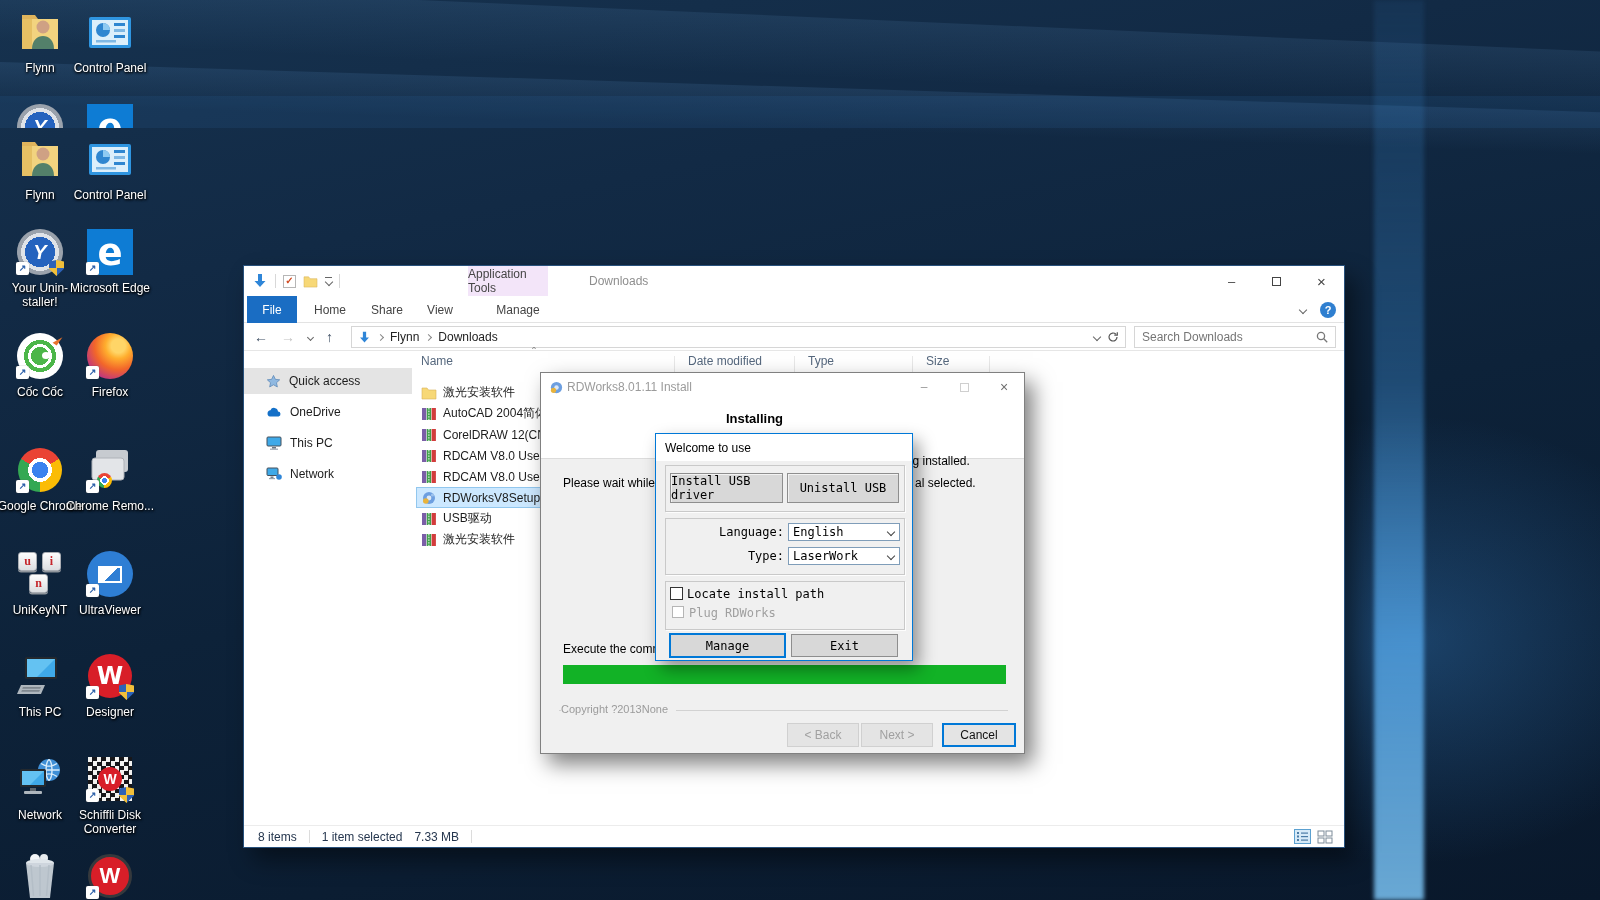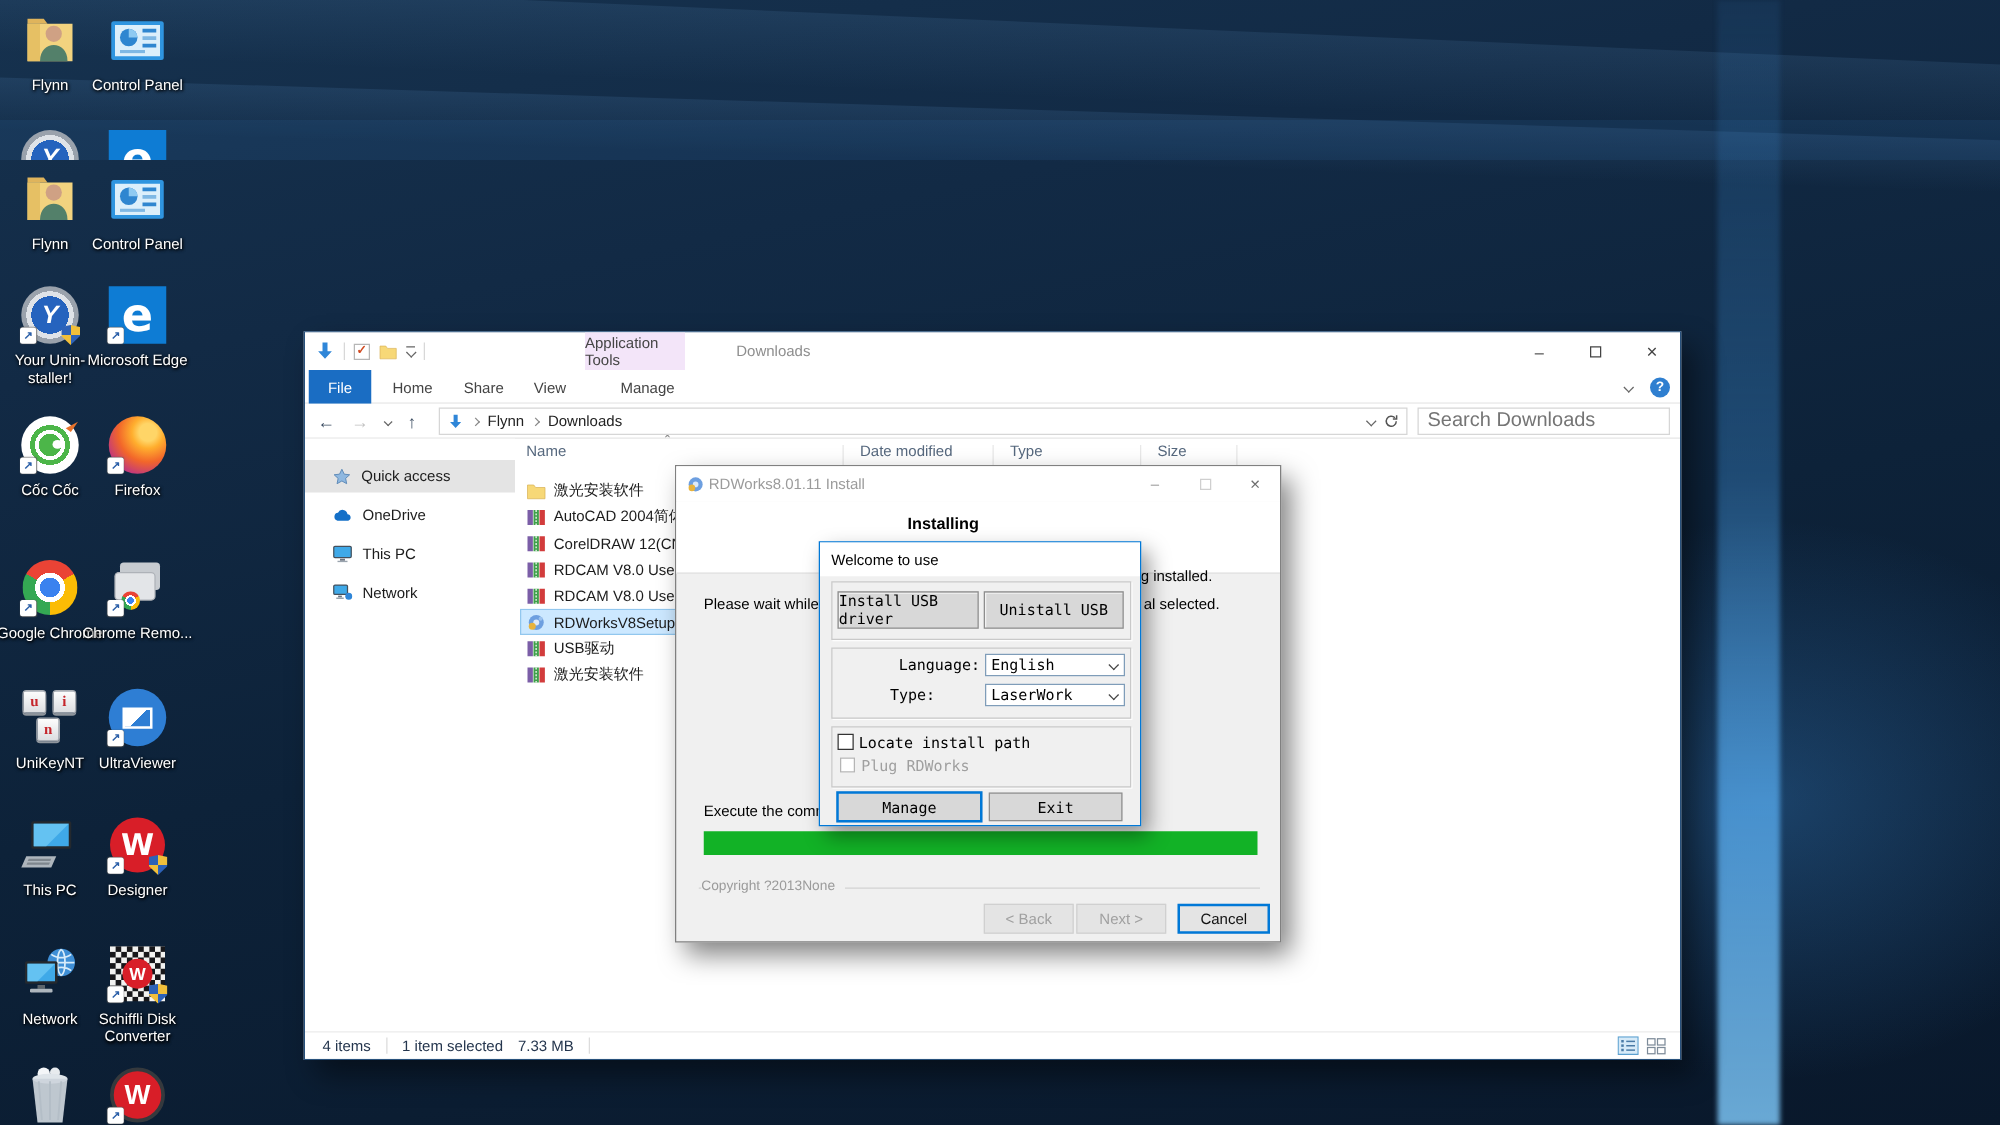--- a/index.html
+++ b/index.html
@@ -76,21 +76,21 @@
 .ribright{position:absolute;right:8px;top:36px;display:flex;align-items:center;gap:14px}
 .helpc{width:16px;height:16px;border-radius:50%;background:#2f7fd0;color:#fff;font-weight:bold;font-size:11px;
  display:flex;align-items:center;justify-content:center}
 .abar{position:absolute;left:0;top:57px;width:100%;height:28px;background:#fff;border-bottom:1px solid #e6e6e6}
 .navics{position:absolute;left:10px;top:0;height:28px;display:flex;align-items:center;gap:13px;font-size:14px}
 .addr{position:absolute;left:107px;top:3px;width:775px;height:22px;border:1px solid #d6d6d6;background:#fff;
  display:flex;align-items:center;padding:0 6px;gap:7px}
 .addr .sp{flex:1}
 .srch{position:absolute;left:890px;top:3px;width:202px;height:22px;border:1px solid #d6d6d6;background:#fff;
  display:flex;align-items:center;padding:0 7px}
-.srch input{flex:1;border:none;outline:none;font-size:16px;color:#0369a1;font-family:"Liberation Sans",sans-serif;background:transparent}
+.srch input{flex:1;border:none;outline:none;font-size:12px;color:#0369a1;font-family:"Liberation Sans",sans-serif;background:transparent}
 .side{position:absolute;left:0;top:85px;width:168px;height:476px;background:#fff}
 .sitem{position:absolute;left:0;width:168px;height:26px;display:flex;align-items:center;gap:8px;padding-left:22px;color:#1c1c1c}
 .sitem.sel{background:#e4e4e4}
 .fhdr{position:absolute;top:88px;color:#56687e}
 .fsep{position:absolute;top:90px;width:1px;height:18px;background:#e8e8e8}
 .sort{position:absolute;left:288px;top:80px;color:#888;font-size:12px}
 .frow{position:absolute;left:172px;width:570px;height:21px;display:flex;align-items:center;gap:6px;padding-left:5px;color:#1c1c1c}
 .frow.sel{background:#cce8ff;box-shadow:inset 0 0 0 1px #92c7ee}
 .fic{width:16px;height:16px;flex:none}
 .sbar{position:absolute;left:0;bottom:0;width:100%;height:22px;background:#fff;border-top:1px solid #ececec;
@@ -544,21 +544,21 @@
       <svg class="fic" viewBox="0 0 16 16">
           <rect x="1" y="2" width="4.3" height="12" fill="#7b5ea7"></rect>
           <rect x="5.8" y="2" width="4.3" height="12" fill="#3fa04a"></rect>
           <rect x="10.6" y="2" width="4.3" height="12" fill="#d23c3c"></rect>
           <line x1="7.9" y1="2" x2="7.9" y2="14" stroke="#fff" stroke-width="1" stroke-dasharray="1.5,1.2"></line>
         </svg>
       <span>激光安装软件</span>
     </div>
 
     <div class="sbar">
-      <span>4 items</span>
+      <span>8 items</span>
       <span class="ssep"></span>
       <span>1 item selected</span>
       <span>7.33 MB</span>
       <span class="ssep"></span>
     </div>
     <div class="sbics">
       <svg width="17" height="15" viewBox="0 0 17 15">
           <rect x="0.5" y="0.5" width="16" height="14" fill="#d6eaf8" stroke="#5ba0d0"></rect>
           <rect x="3" y="3" width="2" height="2" fill="#4a7ba6"></rect>
           <rect x="7" y="3.5" width="7" height="1.2" fill="#4a7ba6"></rect>
@@ -616,21 +616,21 @@
     <div class="grp" style="left:9px;top:31px;width:240px;height:47px"></div>
     <div class="ubtn mono" style="left:14px;top:39px;width:113px;height:30px">Install USB driver</div>
     <div class="ubtn mono" style="left:131px;top:39px;width:112px;height:30px">Unistall USB</div>
 
     <div class="grp" style="left:9px;top:84px;width:240px;height:57px"></div>
     <div class="wlbl mono" style="left:20px;top:91px;width:108px;text-align:right">Language:</div>
     <div class="wsel mono" style="left:132px;top:89px;width:112px">
       <span>English</span>
         <span class="cv"></span>
     </div>
-    <div class="wlbl mono" style="left:20px;top:115px;width:108px;text-align:center">Type:</div>
+    <div class="wlbl mono" style="left:20px;top:115px;width:108px;text-align:right">Type:</div>
     <div class="wsel mono" style="left:132px;top:113px;width:112px">
       <span>LaserWork</span>
         <span class="cv"></span>
     </div>
 
     <div class="grp" style="left:9px;top:147px;width:240px;height:49px"></div>
     <div class="cbx" style="left:14px;top:153px"></div>
     <div class="wlbl mono" style="left:31px;top:153px">Locate install path</div>
     <div class="cbx dis" style="left:16px;top:172px;width:12px;height:12px"></div>
     <div class="wlbl mono dis-t" style="left:33px;top:172px">Plug RDWorks</div>

